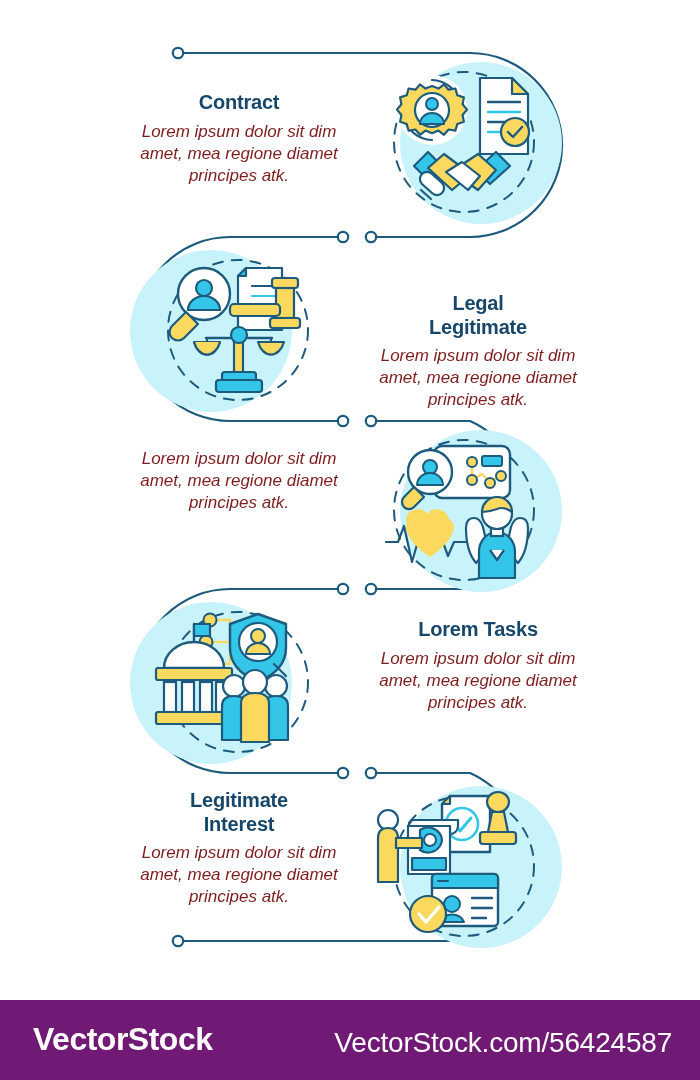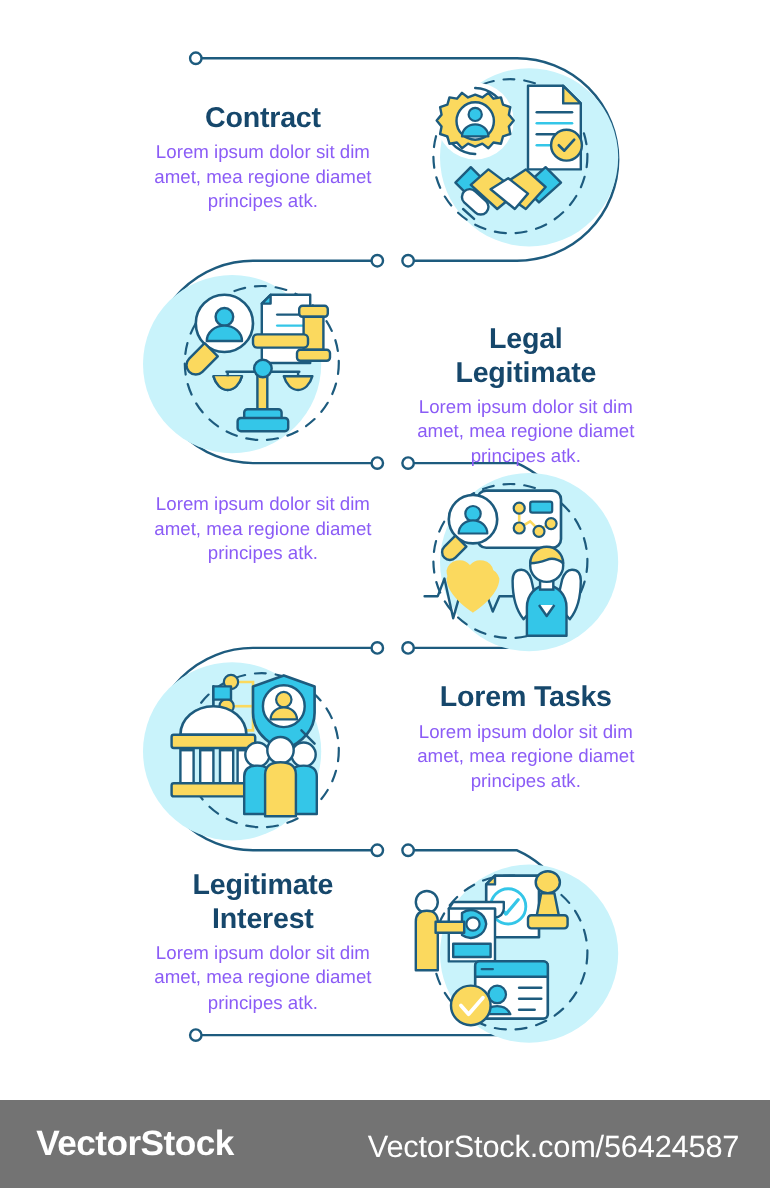--- a/index.html
+++ b/index.html
@@ -18,37 +18,38 @@
   
   .blob{position:absolute;border-radius:50%;background:#C9F3FB;}
 
   .iconwrap{position:absolute;}
   .iconwrap svg{display:block;overflow:visible;}
 
   
   .txt{position:absolute;width:240px;text-align:center;}
   .title{
     color:#16476B;
-    font-size:26px;
+    font-size:20px;
     font-weight:bold;
     line-height:1.18;
     letter-spacing:-0.2px;
     margin:0 0 6px 0;
   }
   .desc{
-    color:#8b5cf6;
+    color:#7f1d1d;
     font-size:17px;
     line-height:1.3;
     margin:0;
+    font-style:italic;
   }
 
   
   #footer{
     position:absolute;left:0;top:1000px;width:700px;height:80px;
-    background:#737373;
+    background:#701a75;
   }
   #brand{
     position:absolute;left:33px;top:21px;
     color:#ffffff;font-size:32px;font-weight:bold;letter-spacing:-0.5px;
   }
   #wmurl{
     position:absolute;right:28px;top:27px;
     color:#ffffff;font-size:28px;letter-spacing:-0.2px;
   }
 </style>

